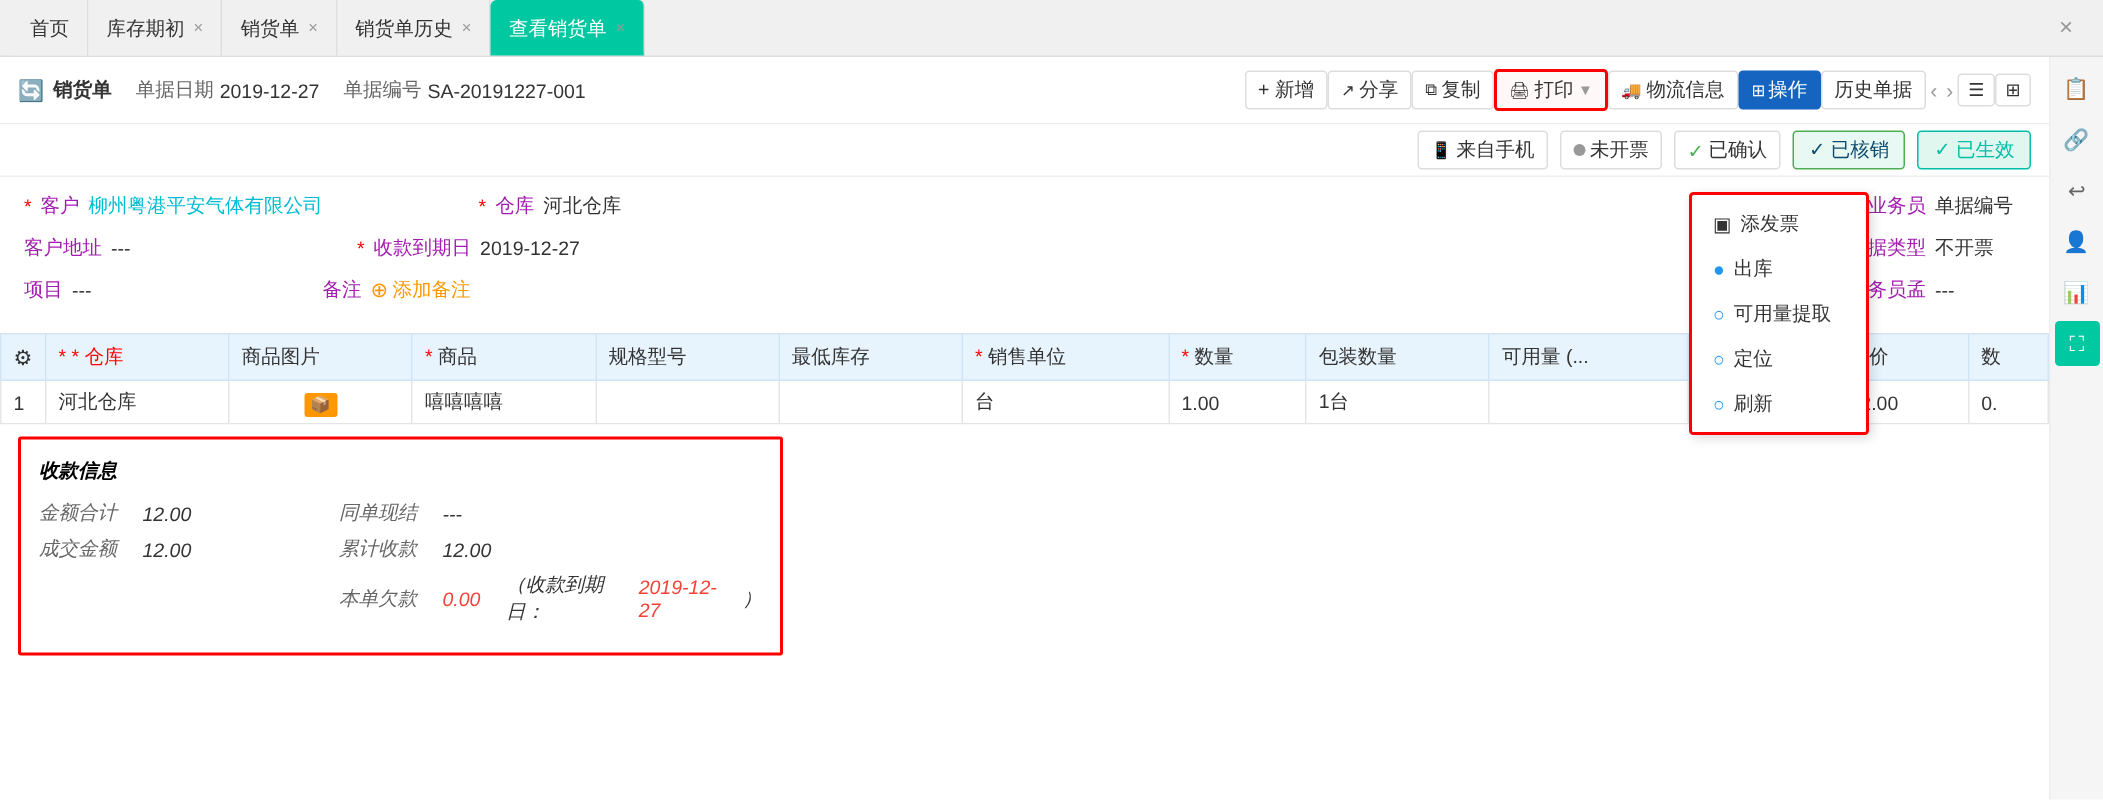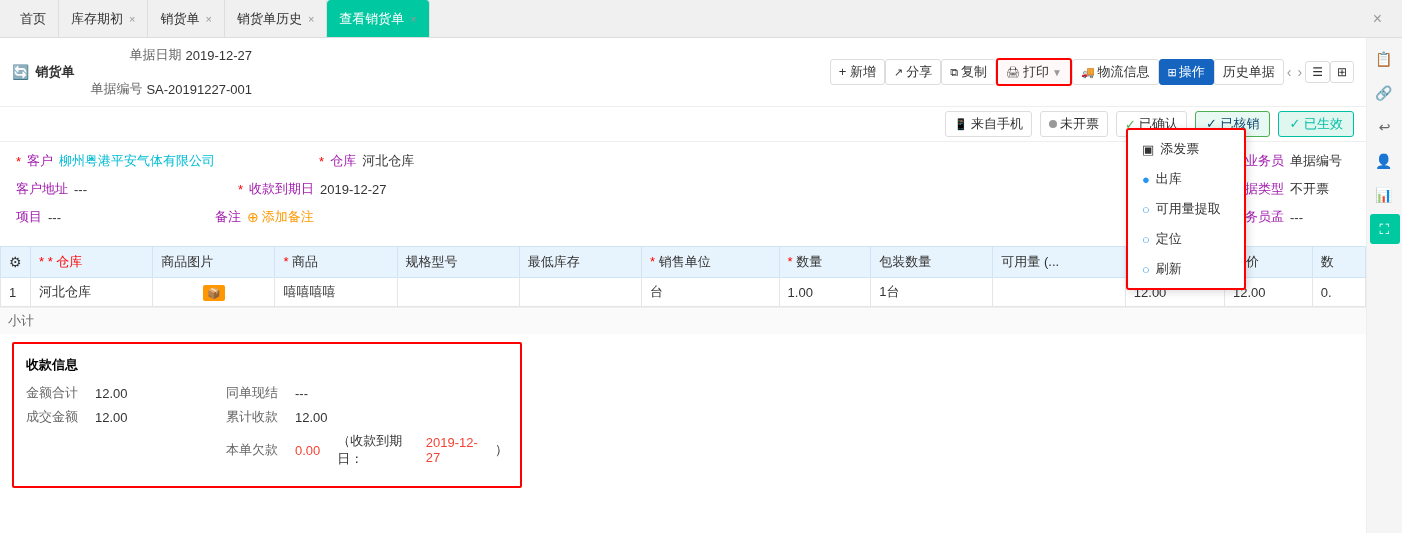--- a/index.html
+++ b/index.html
@@ -26,21 +26,21 @@
     
     .content-panel { flex: 1; background: #fff; overflow: hidden; position: relative; }
 
     
     .doc-header {
       display: flex; align-items: center; padding: 8px 12px;
       background: #fff; border-bottom: 1px solid #eee;
     }
     .doc-icon { color: #00bcd4; margin-right: 6px; font-size: 14px; }
     .doc-title { font-weight: bold; color: #333; margin-right: 16px; }
-    .doc-meta { display: flex; align-items: flex-end; gap: 16px; color: #333; flex-direction: column; }
+    .doc-meta { display: flex; align-items: center; gap: 16px; color: #333; }
     .doc-meta span { display: flex; align-items: center; gap: 4px; }
     .doc-meta .label { color: #666; }
     .toolbar-btn {
       display: flex; align-items: center; gap: 3px; padding: 3px 8px;
       border: 1px solid #ddd; background: #fff; border-radius: 3px;
       cursor: pointer; color: #333; font-size: 12px; white-space: nowrap;
     }
     .toolbar-btn.active { background: #e8f5e9; border-color: #4caf50; color: #4caf50; }
     .status-btn {
       padding: 3px 10px; border-radius: 3px; border: 1px solid;
@@ -85,21 +85,21 @@
 
     
     .footer-subtotal {
       background: #fafafa; border-top: 1px solid #eee;
       padding: 4px 8px; font-size: 12px; color: #666;
     }
 
     
     .payment-section {
       border: 2px solid red; margin: 8px 12px; padding: 12px;
-      background: #fff; border-radius: 2px; max-width: 510px;
+      background: #fff; border-radius: 2px; max-width: 510px; font-style: italic;
     }
     .payment-title { font-weight: bold; font-size: 13px; margin-bottom: 10px; }
     .payment-row { display: flex; align-items: center; margin-bottom: 6px; gap: 40px; }
     .payment-item { display: flex; align-items: center; gap: 17px; min-width: 160px; }
     .payment-item .plabel { color: #666; white-space: nowrap; }
     .payment-item .pvalue { color: #333; }
     .payment-item .pvalue-red { color: #f44336; }
     .payment-item .pvalue-date { color: #f44336; }
 
     
@@ -335,23 +335,20 @@
               <td>台</td>
               <td>1.00</td>
               <td>1台</td>
               <td></td>
               <td>12.00</td>
               <td>12.00</td>
               <td>0.</td>
             </tr>
           </tbody>
         </table>
-        <div class="footer-subtotal">
-          <span>小计</span>
-        </div>
       </div>
 
       <div class="payment-section">
         <div class="payment-title">收款信息</div>
         <div class="payment-row">
           <div class="payment-item">
             <span class="plabel">金额合计</span>
             <span class="pvalue">12.00</span>
           </div>
           <div class="payment-item">

